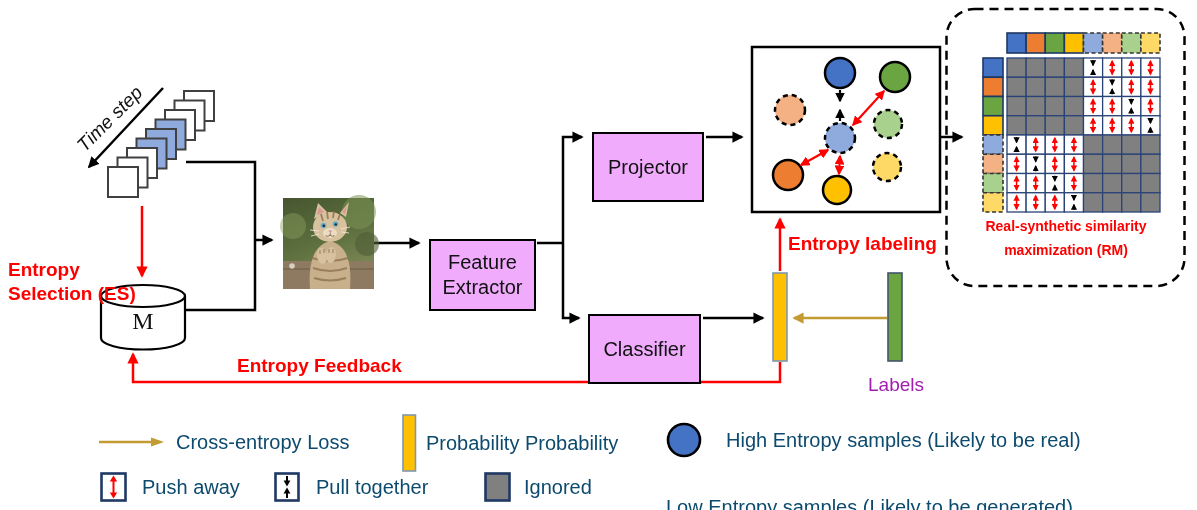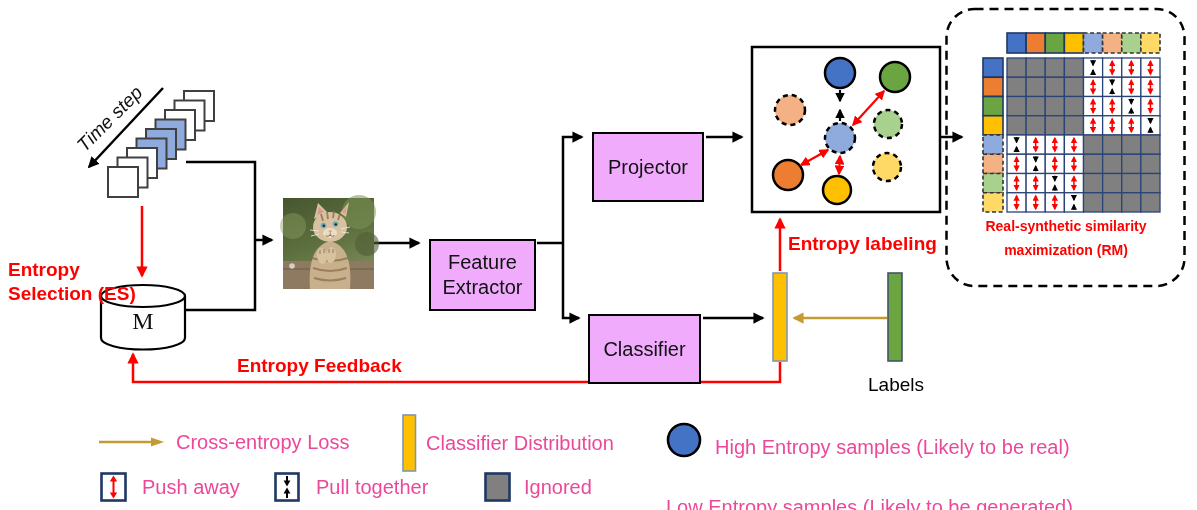--- a/index.html
+++ b/index.html
@@ -4,22 +4,22 @@
 <style>
   html,body{margin:0;padding:0;background:#fff;}
   #stage{position:relative;width:1197px;height:510px;background:#ffffff;overflow:hidden;
          font-family:"Liberation Sans",sans-serif;color:#111;}
   #wires{position:absolute;left:0;top:0;width:1197px;height:510px;}
   .t{position:absolute;white-space:nowrap;}
   .red{color:#ff0000;font-weight:600;}
   .box{position:absolute;border:2.5px solid #000;background:#f0abfc;display:flex;align-items:center;
        justify-content:center;text-align:center;font-size:20px;line-height:25px;margin-top:32px;}
   .leg{position:absolute;display:flex;align-items:center;}
-  .leg .lab{font-size:20px;color:#ec4899;}
-  .lbl20{font-size:20px;color:#000000;}
+  .leg .lab{font-size:20px;color:#0c4a6e;}
+  .lbl20{font-size:20px;color:#a21caf;}
 </style>
 </head>
 <body>
 
 <div id="stage">
 
   <svg id="wires" viewBox="0 0 1197 510">
     <defs>
       <marker id="mb" viewBox="0 0 10 10" refX="8.5" refY="5" markerWidth="4.5" markerHeight="4.5" orient="auto-start-reverse">
           <path d="M0,0L10,5L0,10z" fill="#000"></path>
@@ -302,21 +302,21 @@
         <line x1="1" y1="6" x2="54" y2="6" stroke="#C49B33" stroke-width="2.5"></line>
         <polygon points="66,6 53,1.5 53,10.5" fill="#C49B33"></polygon>
       </svg>
       <span class="lab">Cross-entropy Loss</span>
     </div>
 
     <div class="leg" style="left:402px;top:414px;height:58px;gap:9px;">
       <svg width="15" height="58">
         <rect x="1" y="1" width="12.5" height="56" fill="#FFC000" stroke="#7F96B2" stroke-width="1.6"></rect>
       </svg>
-      <span class="lab">Classifier Distribution</span>
+      <span class="lab">Probability Probability</span>
     </div>
 
     <div class="leg" style="left:100px;top:472px;height:30px;gap:15px;">
       <svg width="27" height="30">
         <rect x="1.5" y="1.5" width="24" height="27" fill="#fff" stroke="#1F3864" stroke-width="2.6"></rect>
         <line x1="13.5" y1="7" x2="13.5" y2="23" stroke="#ff0000" stroke-width="2"></line>
         <polygon points="13.5,3.5 9.8,9.5 17.2,9.5" fill="#ff0000"></polygon>
         <polygon points="13.5,26.5 9.8,20.5 17.2,20.5" fill="#ff0000"></polygon>
       </svg>
       <span class="lab">Push away</span>
@@ -333,21 +333,21 @@
       <span class="lab">Pull together</span>
     </div>
 
     <div class="leg" style="left:484px;top:472px;height:30px;gap:13px;">
       <svg width="27" height="30">
         <rect x="1.5" y="1.5" width="24" height="27" fill="#808080" stroke="#1F3864" stroke-width="2.6"></rect>
       </svg>
       <span class="lab">Ignored</span>
     </div>
 
-    <div class="leg" style="left:664px;top:421px;height:38px;gap:11px;align-items:flex-end;">
+    <div class="leg" style="left:664px;top:421px;height:38px;gap:22px;">
       <svg width="40" height="38">
         <circle cx="20" cy="19" r="16" fill="#4472C4" stroke="#000" stroke-width="2.6"></circle>
       </svg>
       <span class="lab">High Entropy samples (Likely to be real)</span>
     </div>
 
     <div class="leg" style="left:666px;top:472px;height:34px;gap:24px;flex-direction:column;">
       <svg width="36" height="34">
         <circle cx="17" cy="17" r="14" fill="#8FAADC" stroke="#000" stroke-width="2.4" stroke-dasharray="5,3.5"></circle>
       </svg>

